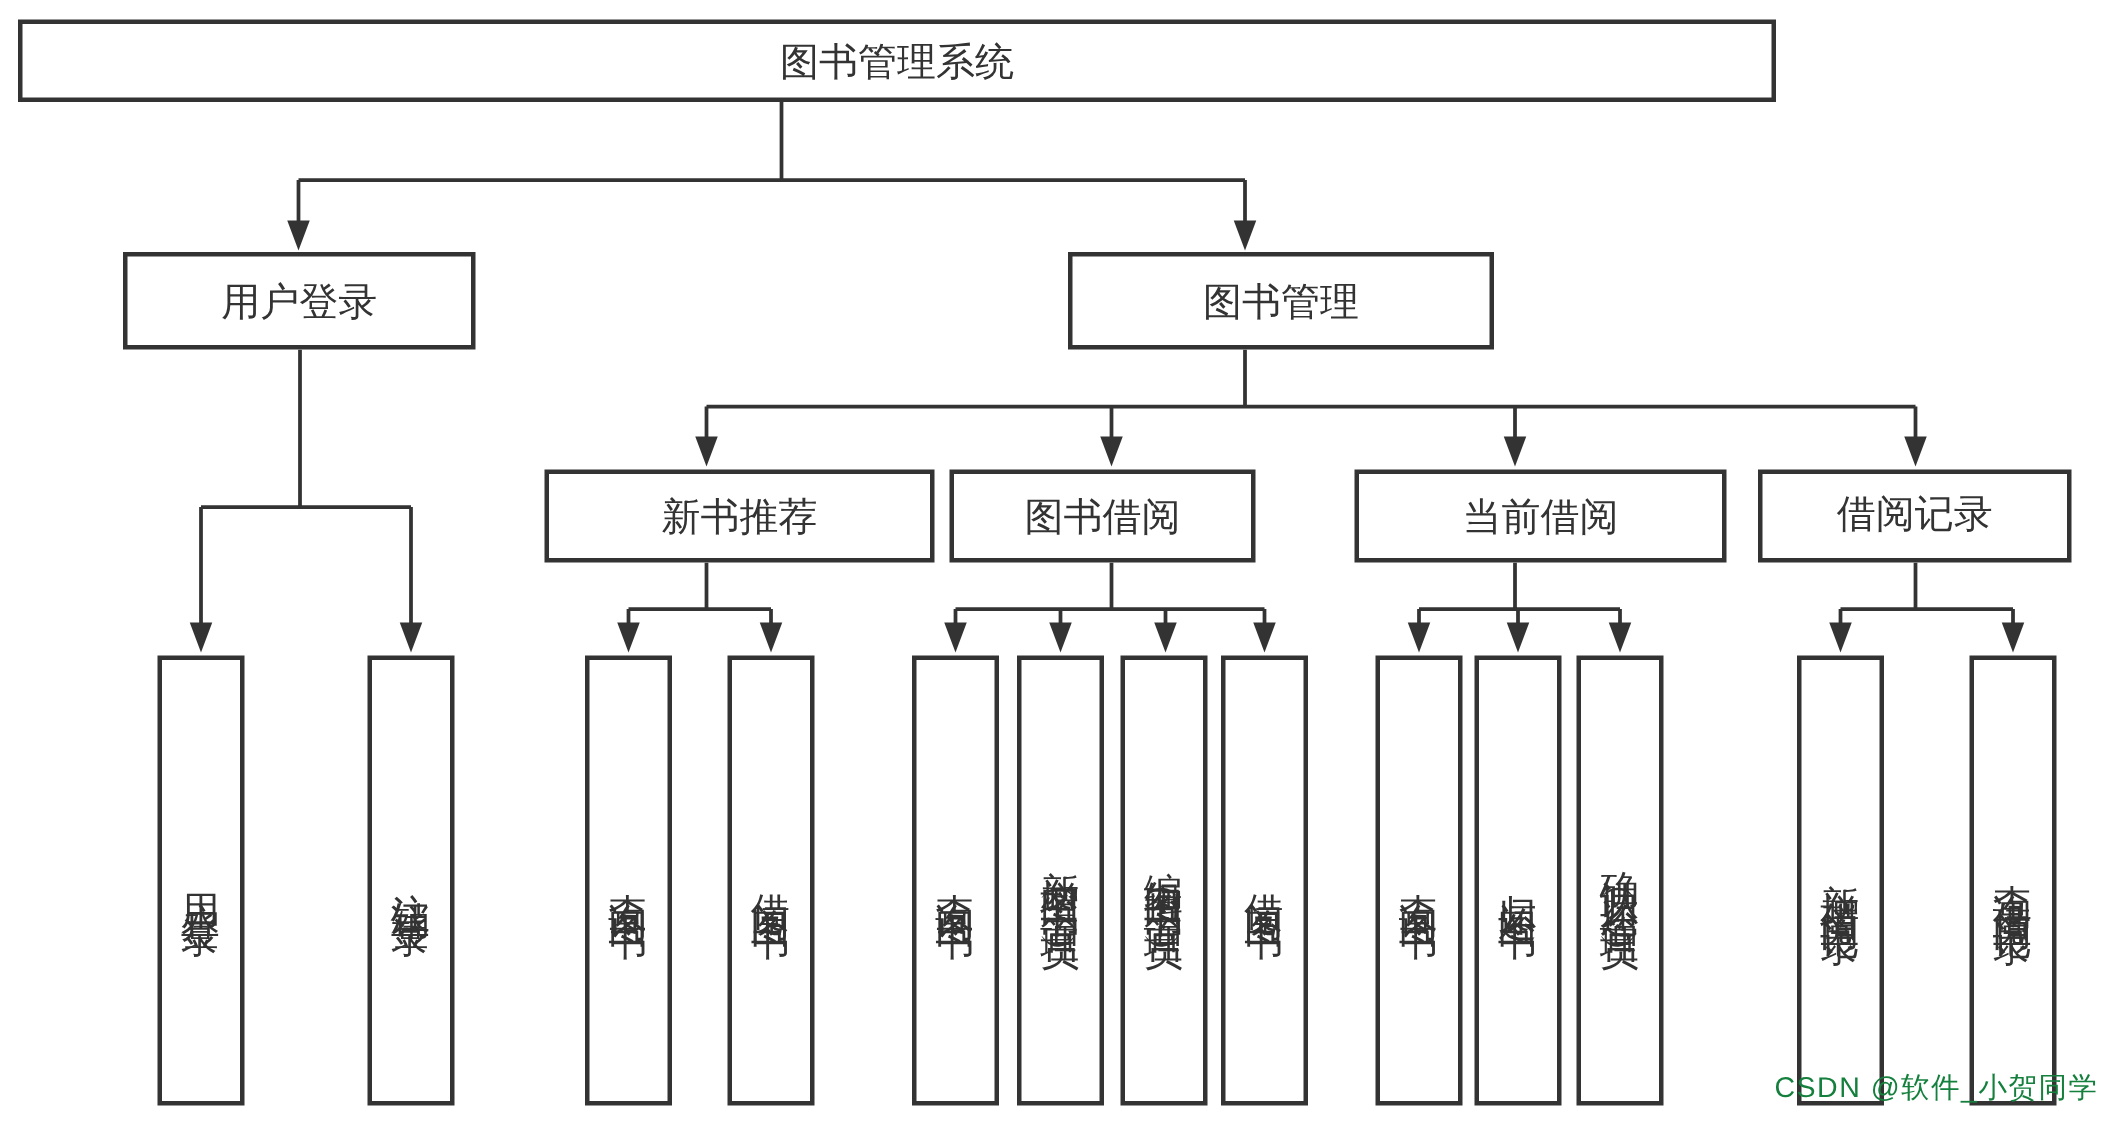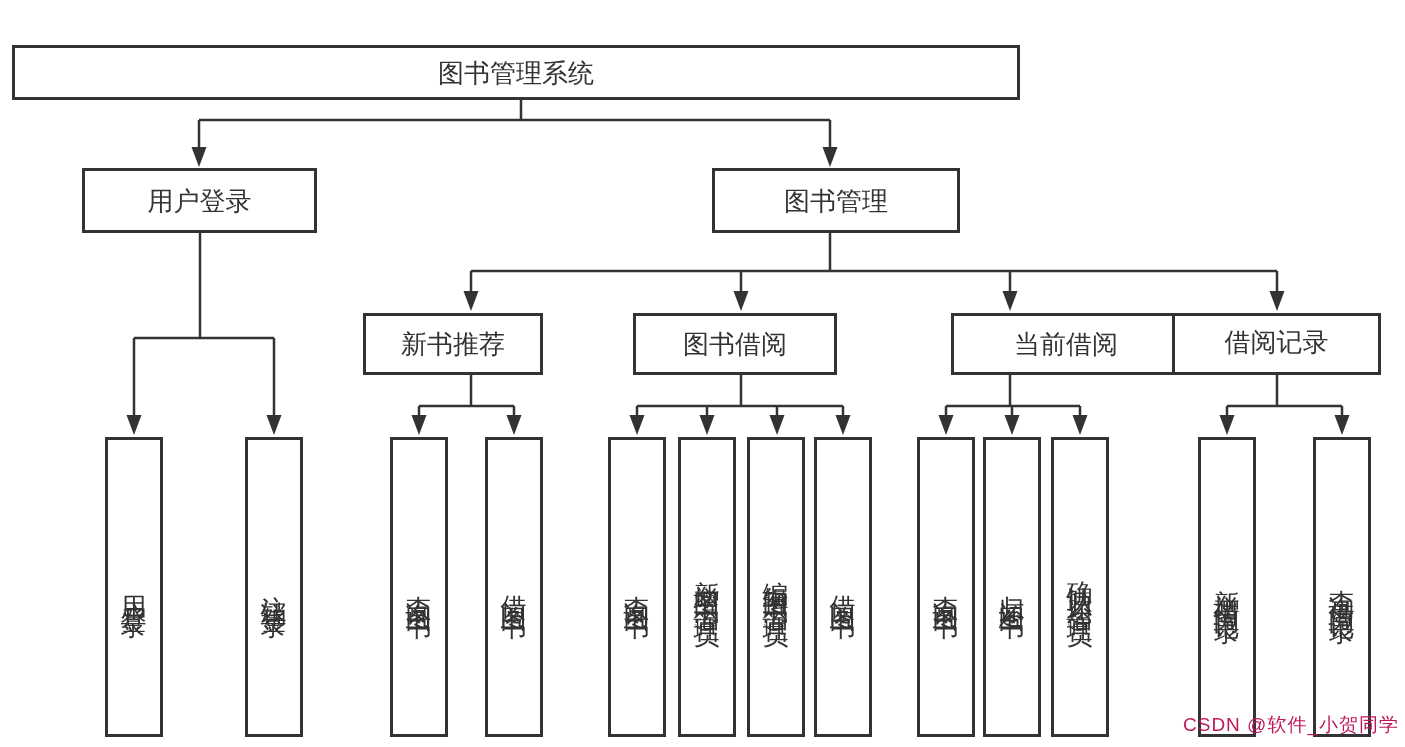--- a/index.html
+++ b/index.html
@@ -6,31 +6,31 @@
   .canvas {
     position:relative; width:1405px; height:747px; background:#ffffff;
     font-family:"Liberation Sans", sans-serif; overflow:hidden;
   }
   svg.connectors { position:absolute; left:0; top:0; width:1405px; height:747px; }
   .box {
     position:absolute; background:#ffffff; border:3px solid #333333;
     box-sizing:border-box; display:flex; align-items:center; justify-content:center;
     color:#333333; font-size:26px; line-height:1;
   }
-  .lvl1 { left:12px; top:13px; width:1008px; height:55px;margin-top:32px; }
+  .lvl1 { left:12px; top:13px; width:1172px; height:55px; }
   .lvl2 { top:168px; height:65px; }
   .lvl3 { top:313px; height:62px; }
   .vbox { top:437px; width:58px; height:300px; }
   .vbox span {
     writing-mode:vertical-rl; text-orientation:mixed;
     letter-spacing:6px; line-height:1; white-space:nowrap;
   }
   .watermark {
     position:absolute; left:1183px; top:712px; z-index:5;
-    color:#be185d; font-size:19px; letter-spacing:1px; white-space:nowrap;
+    color:#15803d; font-size:19px; letter-spacing:1px; white-space:nowrap;
   }
 </style>
 </head>
 <body>
 
 <div class="canvas">
 
   <svg class="connectors" viewBox="0 0 1405 747" xmlns="http://www.w3.org/2000/svg" aria-hidden="true">
     <g stroke="#333333" stroke-width="2.5" fill="none">
 
@@ -71,31 +71,31 @@
     </g>
   </svg>
 
   <div class="box lvl1">
     <span>图书管理系统</span>
   </div>
 
   <div class="box lvl2" style="left:82px;width:235px;">
     <span>用户登录</span>
   </div>
-  <div class="box lvl2" style="left:712px;width:248px;">
+  <div class="box lvl2" style="left:712px;width:284px;">
     <span>图书管理</span>
   </div>
 
-  <div class="box lvl3" style="left:363px;width:180px;">
+  <div class="box lvl3" style="left:363px;width:260px;">
     <span>新书推荐</span>
   </div>
   <div class="box lvl3" style="left:633px;width:204px;">
     <span>图书借阅</span>
   </div>
-  <div class="box lvl3" style="left:903px;width:230px;margin-left:48px;">
+  <div class="box lvl3" style="left:903px;width:248px;">
     <span>当前借阅</span>
   </div>
   <div class="box lvl3" style="left:1172px;width:209px;font-family:Liberation Mono, monospace;">
     <span>借阅记录</span>
   </div>
 
   <div class="box vbox" style="left:105px;">
     <span>用户登录</span>
   </div>
   <div class="box vbox" style="left:245px;">

